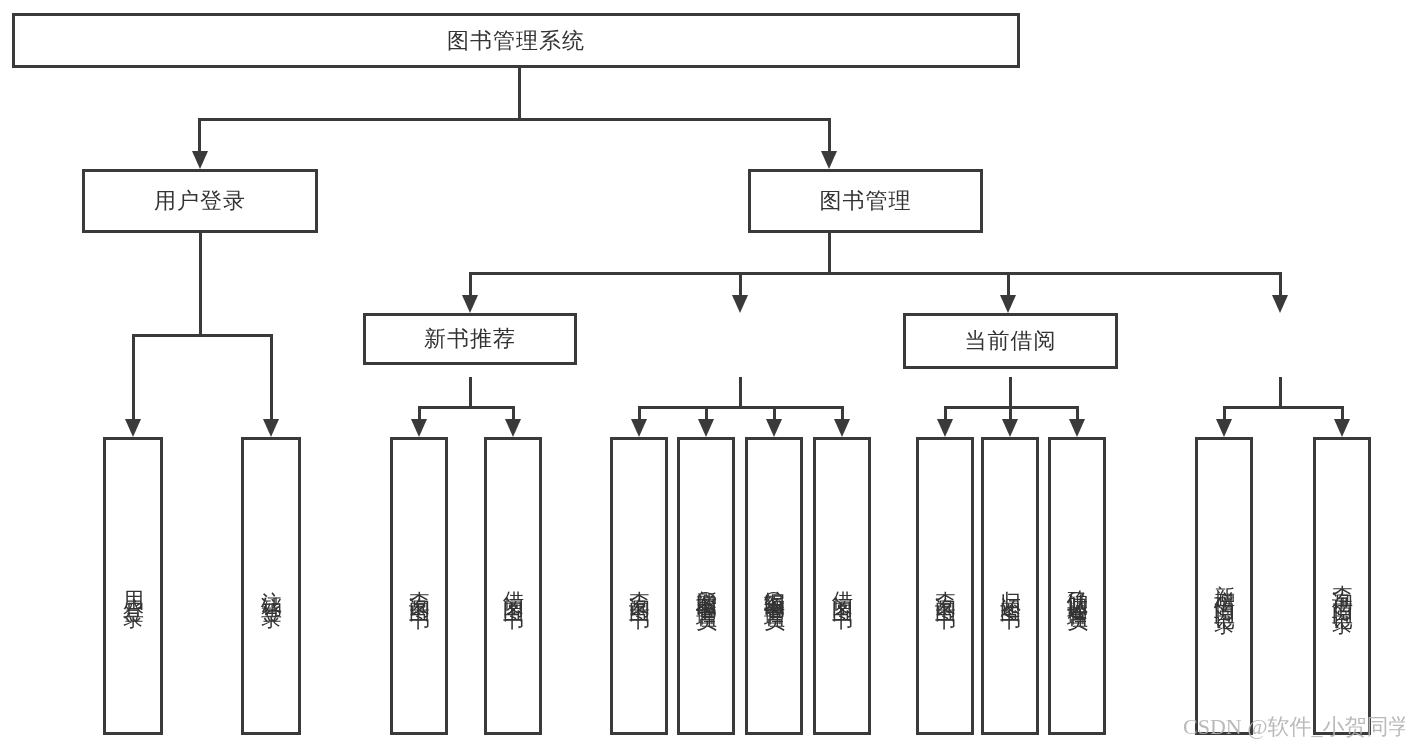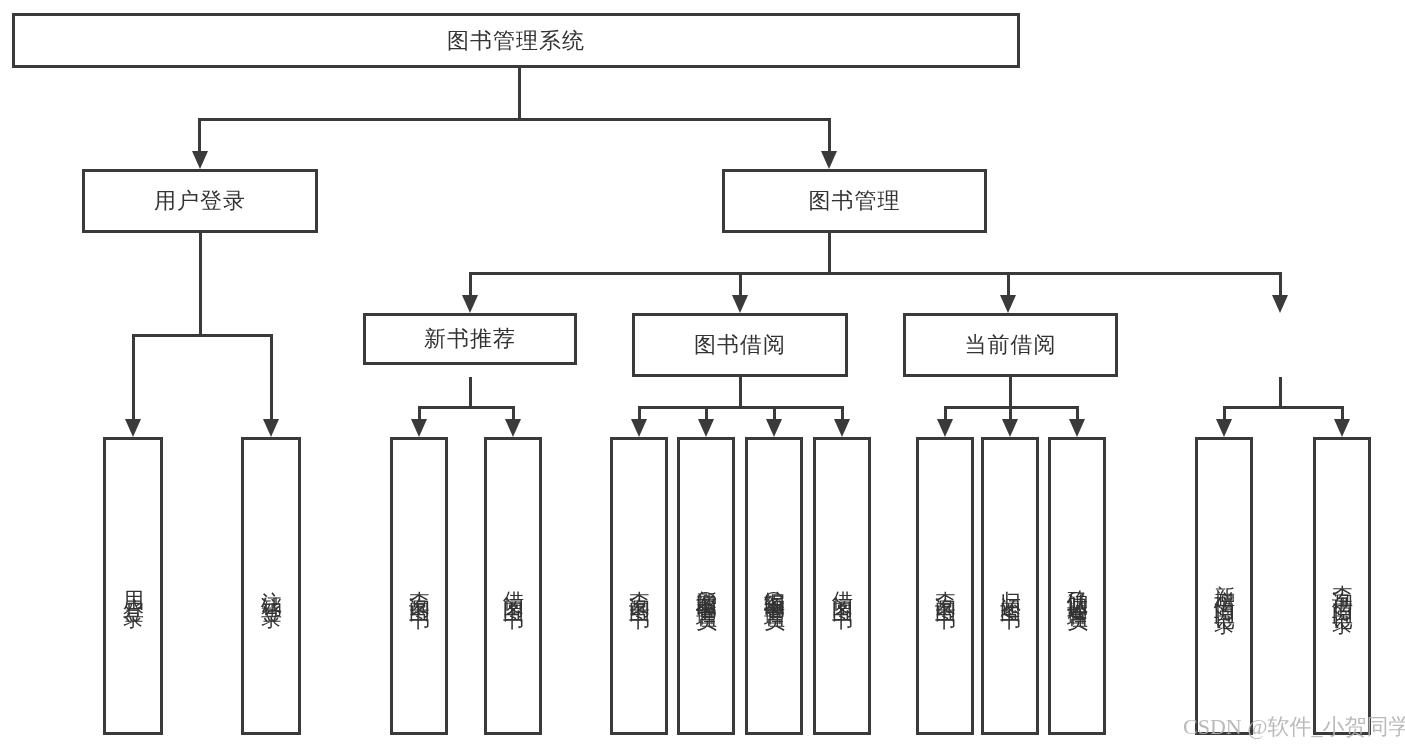--- a/index.html
+++ b/index.html
@@ -44,43 +44,42 @@
   <div class="hbox" style="left:12px;top:13px;width:1008px;height:55px">图书管理系统</div>
 
   <div class="vline" style="left:518px;top:68px;height:50px"></div>
   <div class="hline" style="left:199px;top:118px;width:632px"></div>
   <div class="vline" style="left:198px;top:118px;height:34px"></div>
   <div class="arrow" style="left:192px;top:151px"></div>
   <div class="vline" style="left:828px;top:118px;height:34px"></div>
   <div class="arrow" style="left:821px;top:151px"></div>
 
   <div class="hbox" style="left:82px;top:169px;width:236px;height:64px">用户登录</div>
-  <div class="hbox" style="left:722px;top:169px;width:265px;height:64px">图书管理</div>
+  <div class="hbox" style="left:748px;top:169px;width:235px;height:64px">图书管理</div>
 
   <div class="vline" style="left:199px;top:233px;height:102px"></div>
   <div class="hline" style="left:132px;top:334px;width:140px"></div>
   <div class="vline" style="left:132px;top:334px;height:87px"></div>
   <div class="arrow" style="left:125px;top:419px"></div>
   <div class="vline" style="left:270px;top:334px;height:87px"></div>
   <div class="arrow" style="left:263px;top:419px"></div>
 
   <div class="vline" style="left:828px;top:233px;height:41px"></div>
   <div class="hline" style="left:469px;top:272px;width:813px"></div>
   <div class="vline" style="left:469px;top:272px;height:25px"></div>
   <div class="arrow" style="left:462px;top:295px"></div>
   <div class="vline" style="left:739px;top:272px;height:25px"></div>
   <div class="arrow" style="left:732px;top:295px"></div>
   <div class="vline" style="left:1007px;top:272px;height:25px"></div>
   <div class="arrow" style="left:1000px;top:295px"></div>
   <div class="vline" style="left:1279px;top:272px;height:25px"></div>
   <div class="arrow" style="left:1272px;top:295px"></div>
 
   <div class="hbox" style="left:363px;top:313px;width:214px;height:52px">新书推荐</div>
-  <div class="hbox" style="left:632px;top:313px;width:216px;height:64px">图书借阅</div>
-  <div class="hbox" style="left:903px;top:313px;width:215px;height:64px">当前借阅</div>
+  <div class="hbox" style="left:903px;top:313px;width:215px;height:56px">当前借阅</div>
 
   <div class="vline" style="left:469px;top:377px;height:31px"></div>
   <div class="hline" style="left:418px;top:406px;width:96px"></div>
   <div class="vline" style="left:418px;top:406px;height:15px"></div>
   <div class="arrow" style="left:411px;top:419px"></div>
   <div class="vline" style="left:512px;top:406px;height:15px"></div>
   <div class="arrow" style="left:505px;top:419px"></div>
 
   <div class="vline" style="left:739px;top:377px;height:31px"></div>
   <div class="hline" style="left:638px;top:406px;width:205px"></div>

